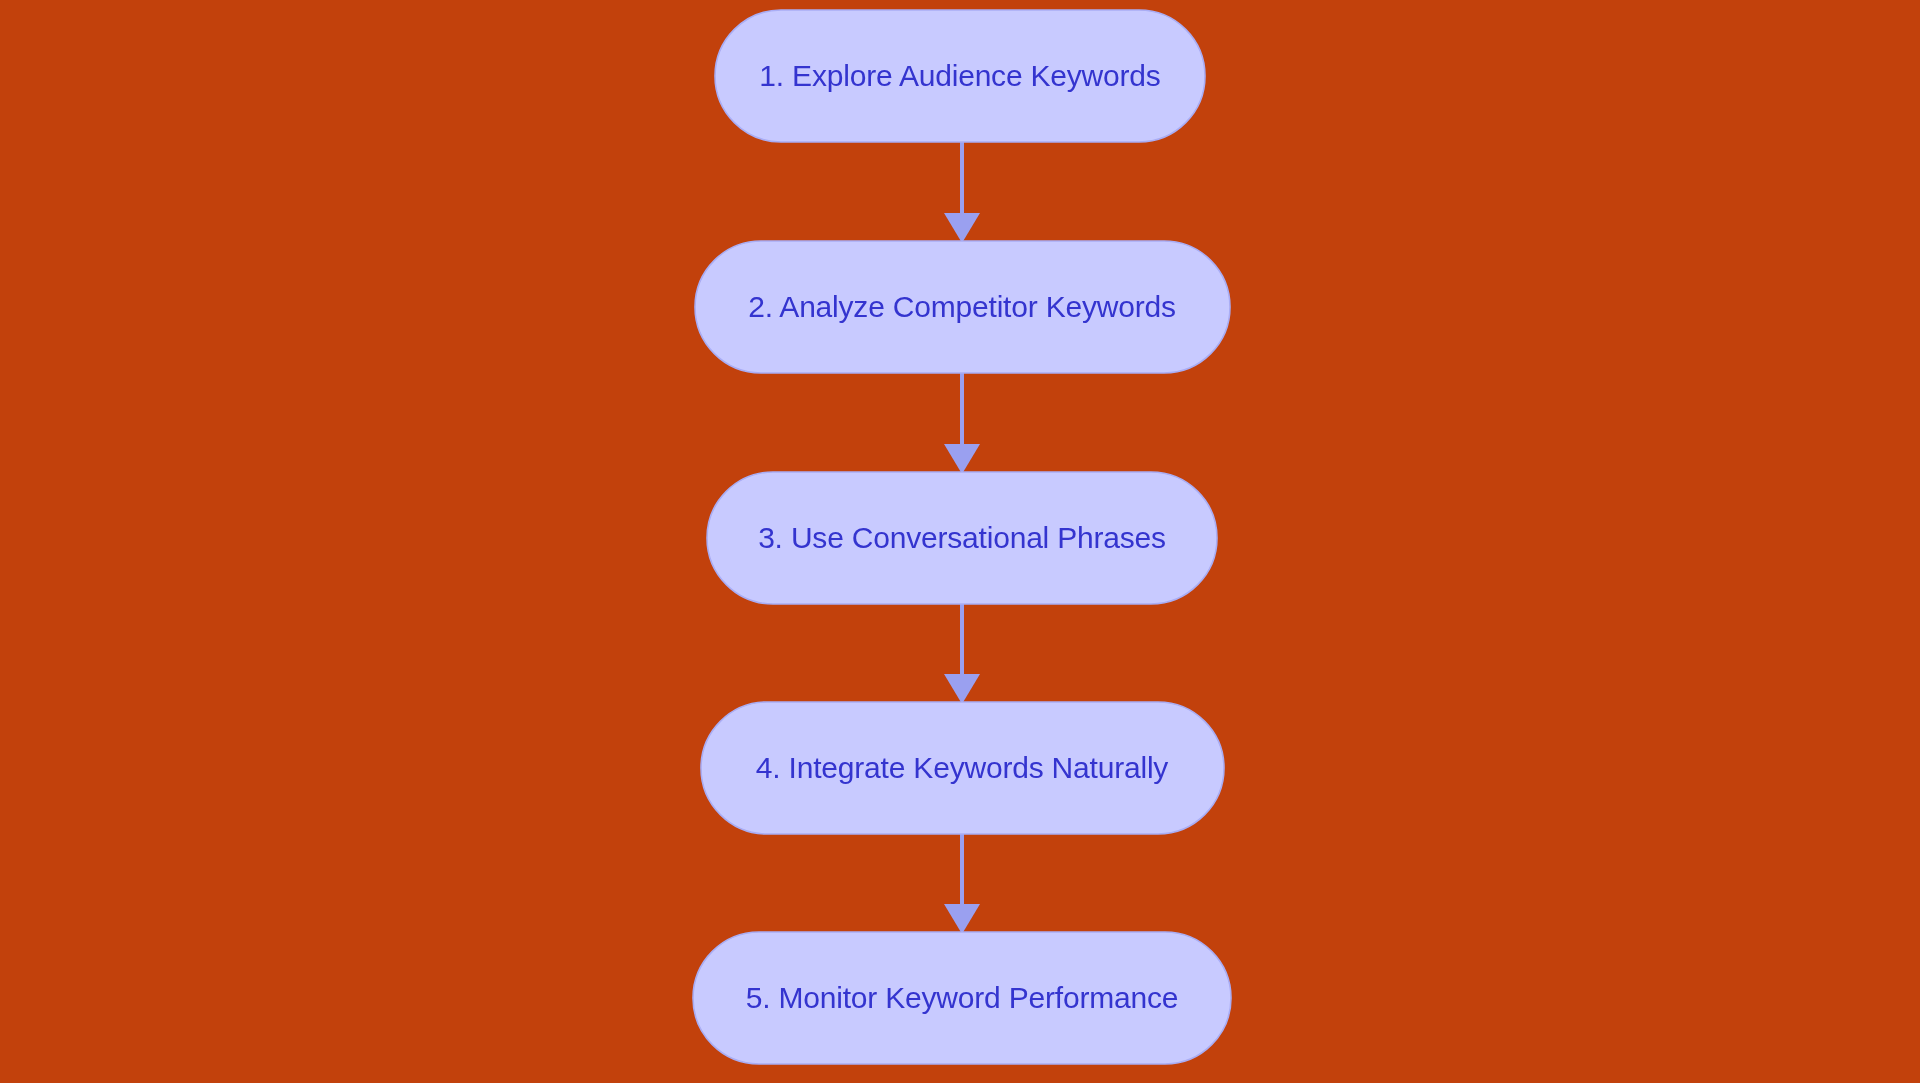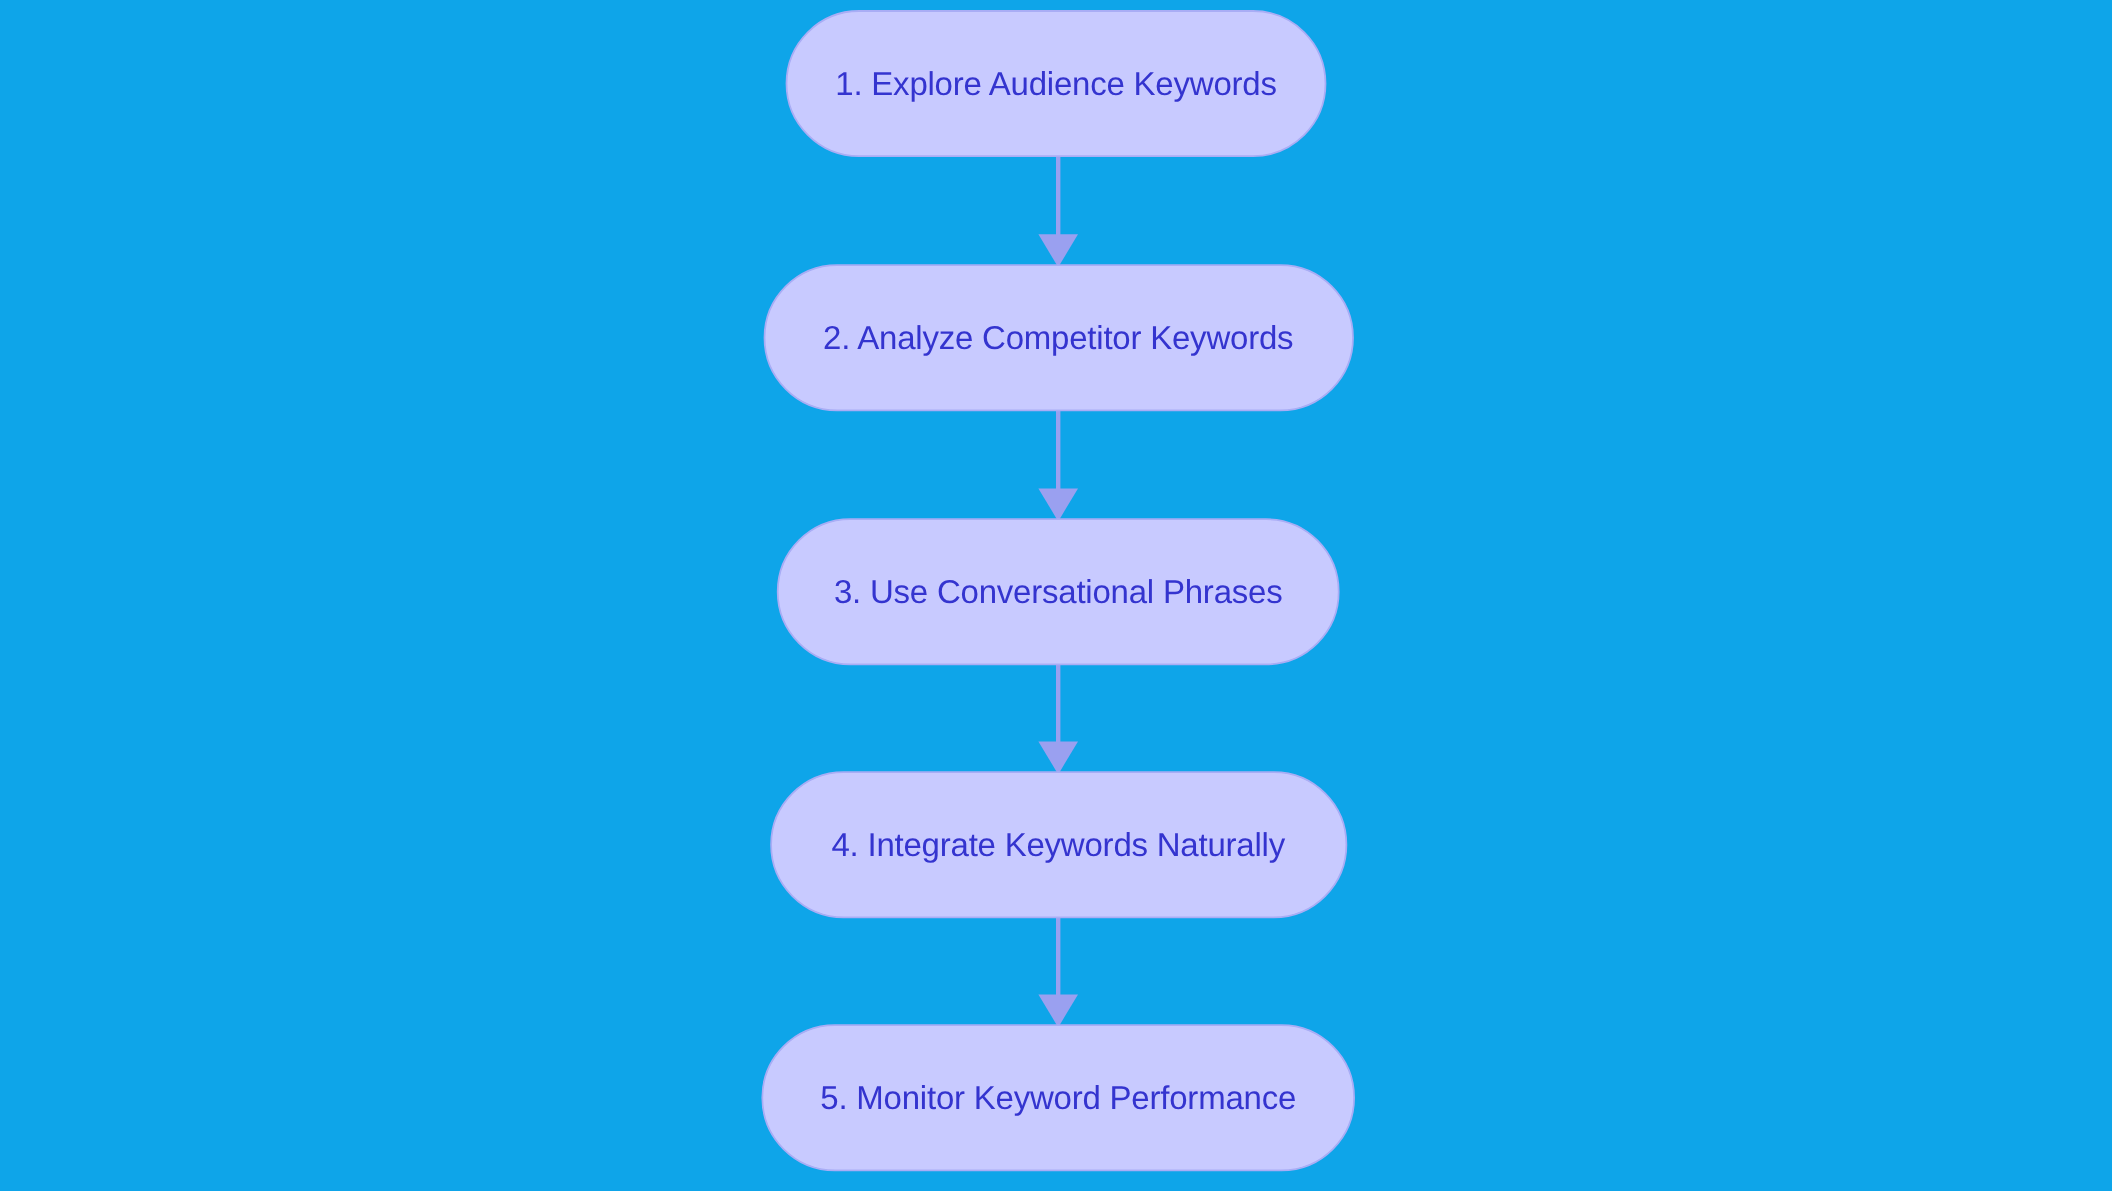--- a/index.html
+++ b/index.html
@@ -11,21 +11,21 @@
   body {
     width: 1920px;
     height: 1083px;
     overflow: hidden;
     font-family: "Liberation Sans", sans-serif;
   }
   #flowchart-canvas {
     position: relative;
     width: 1920px;
     height: 1083px;
-    background: #0ea5e9;
+    background: #c2410c;
   }
   #flow-svg {
     position: absolute;
     left: 0;
     top: 0;
     width: 1920px;
     height: 1083px;
     display: block;
   }
   .node-shape {

